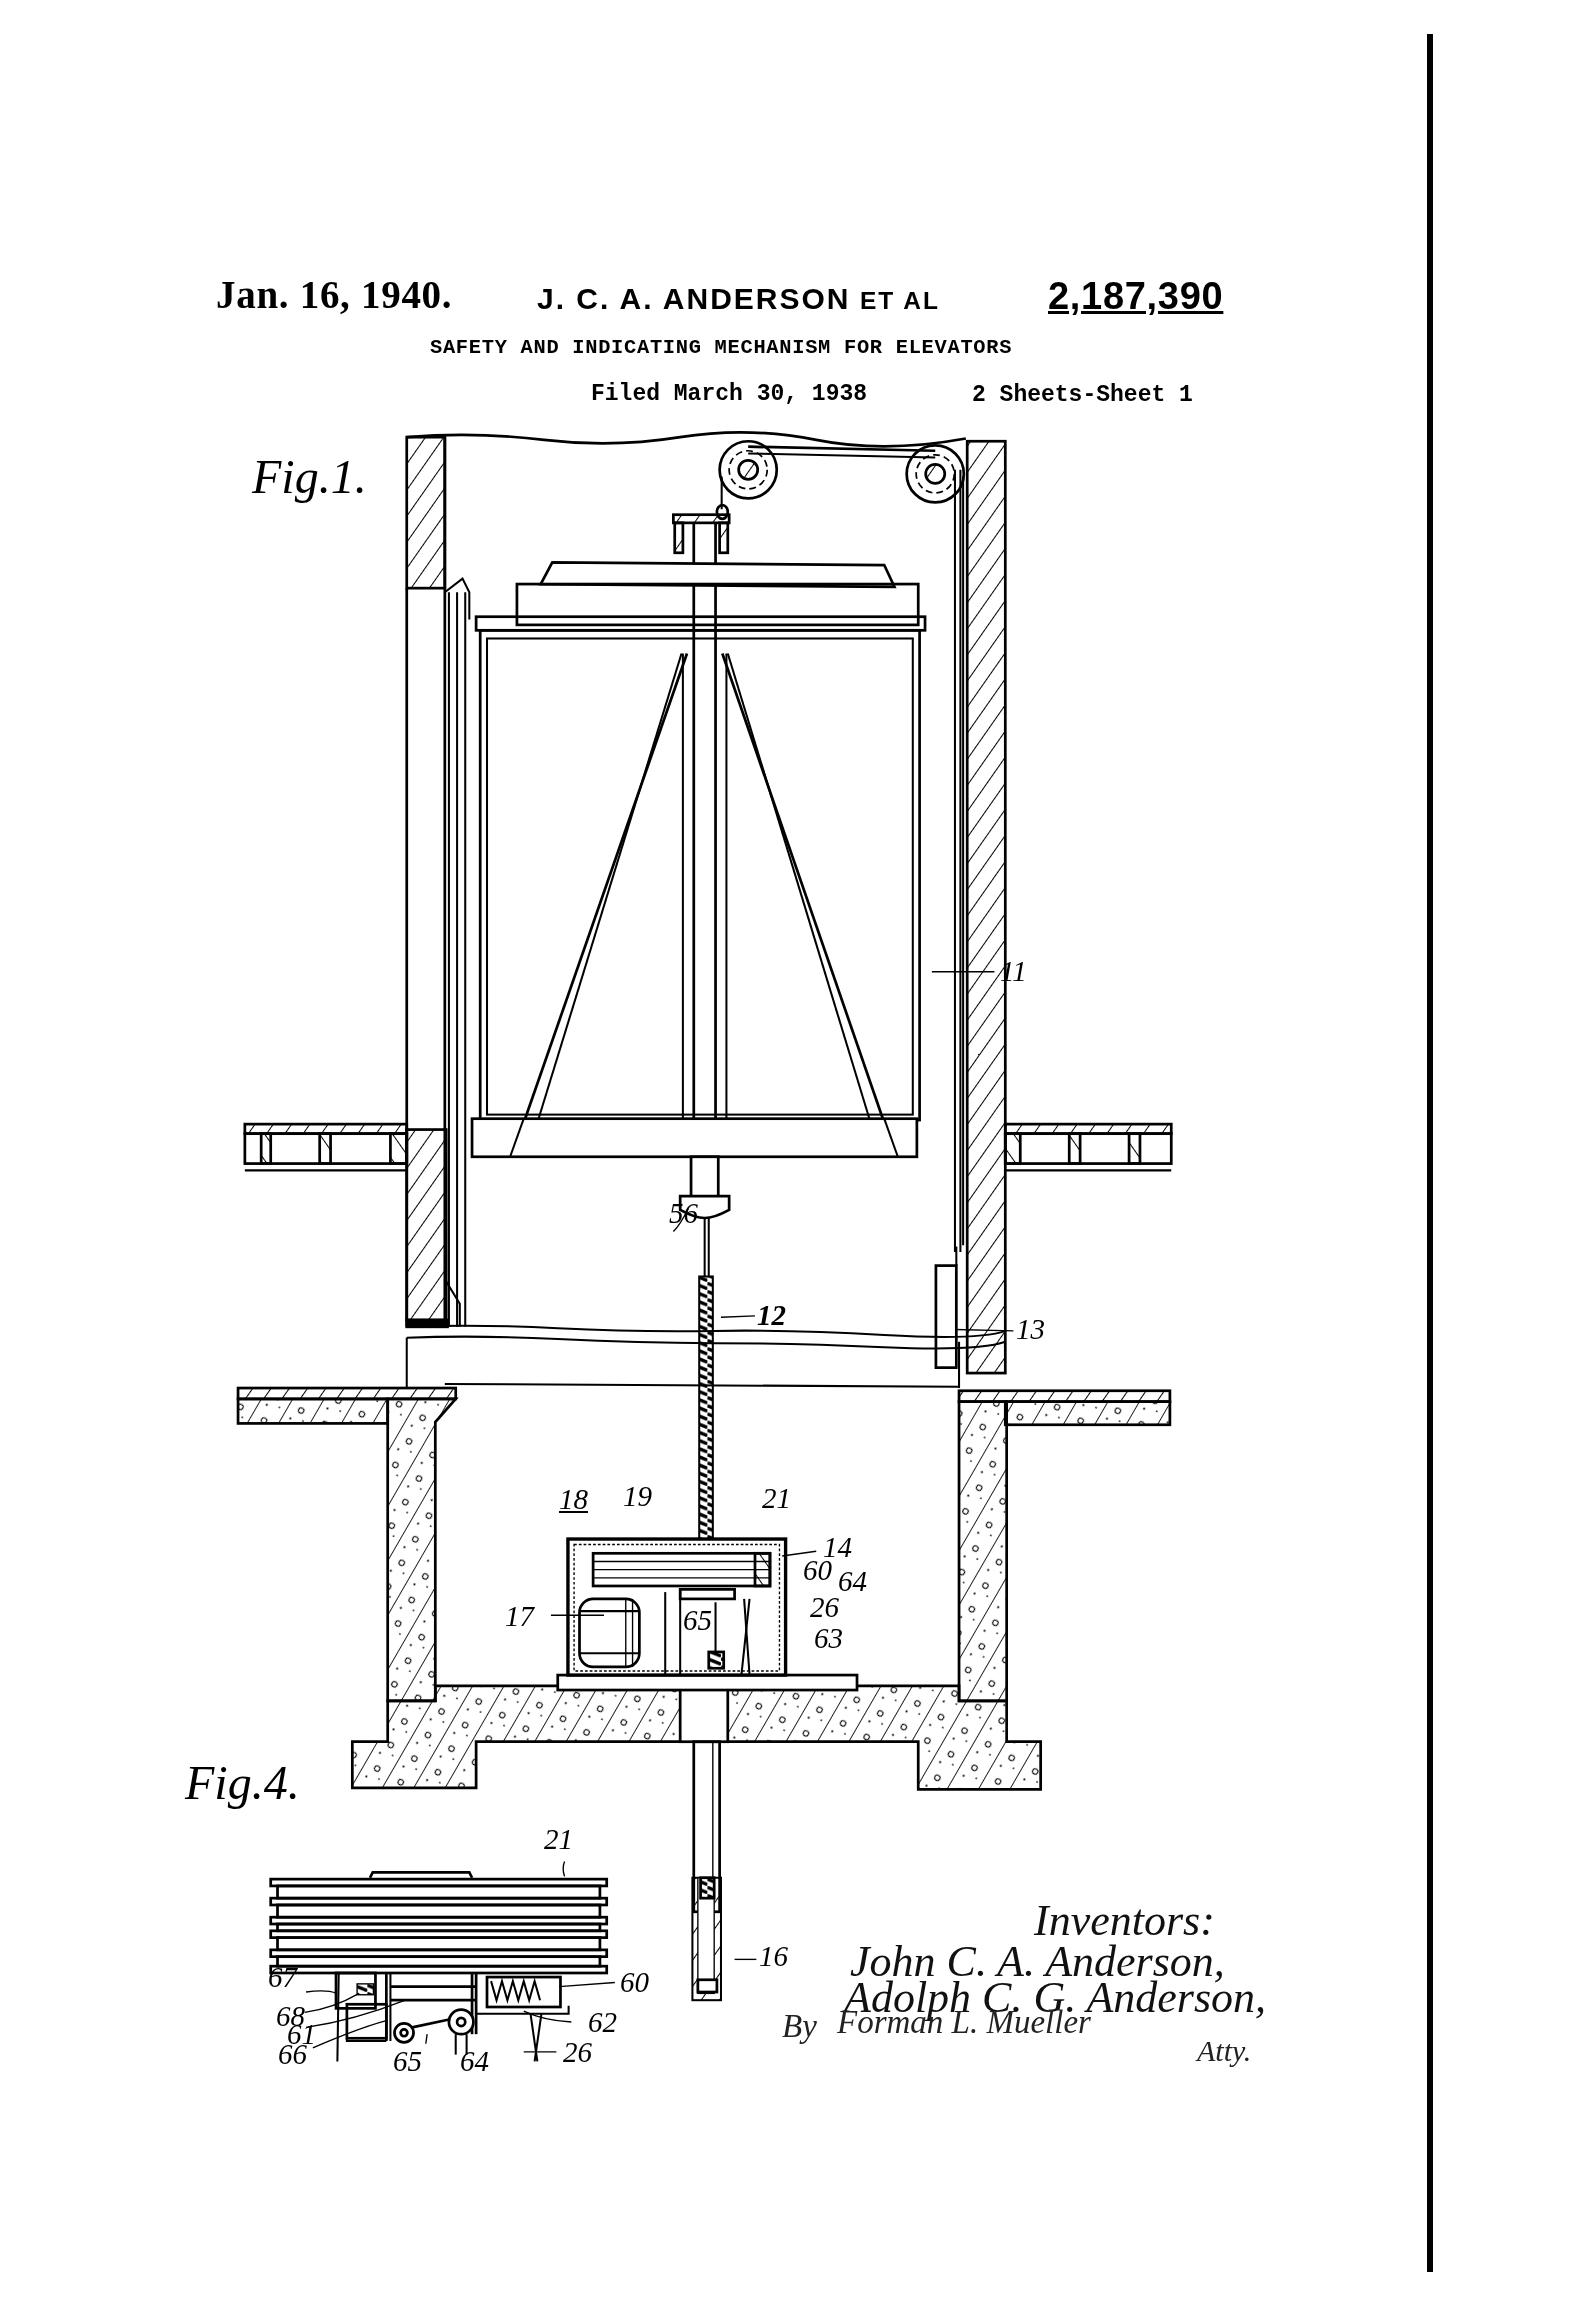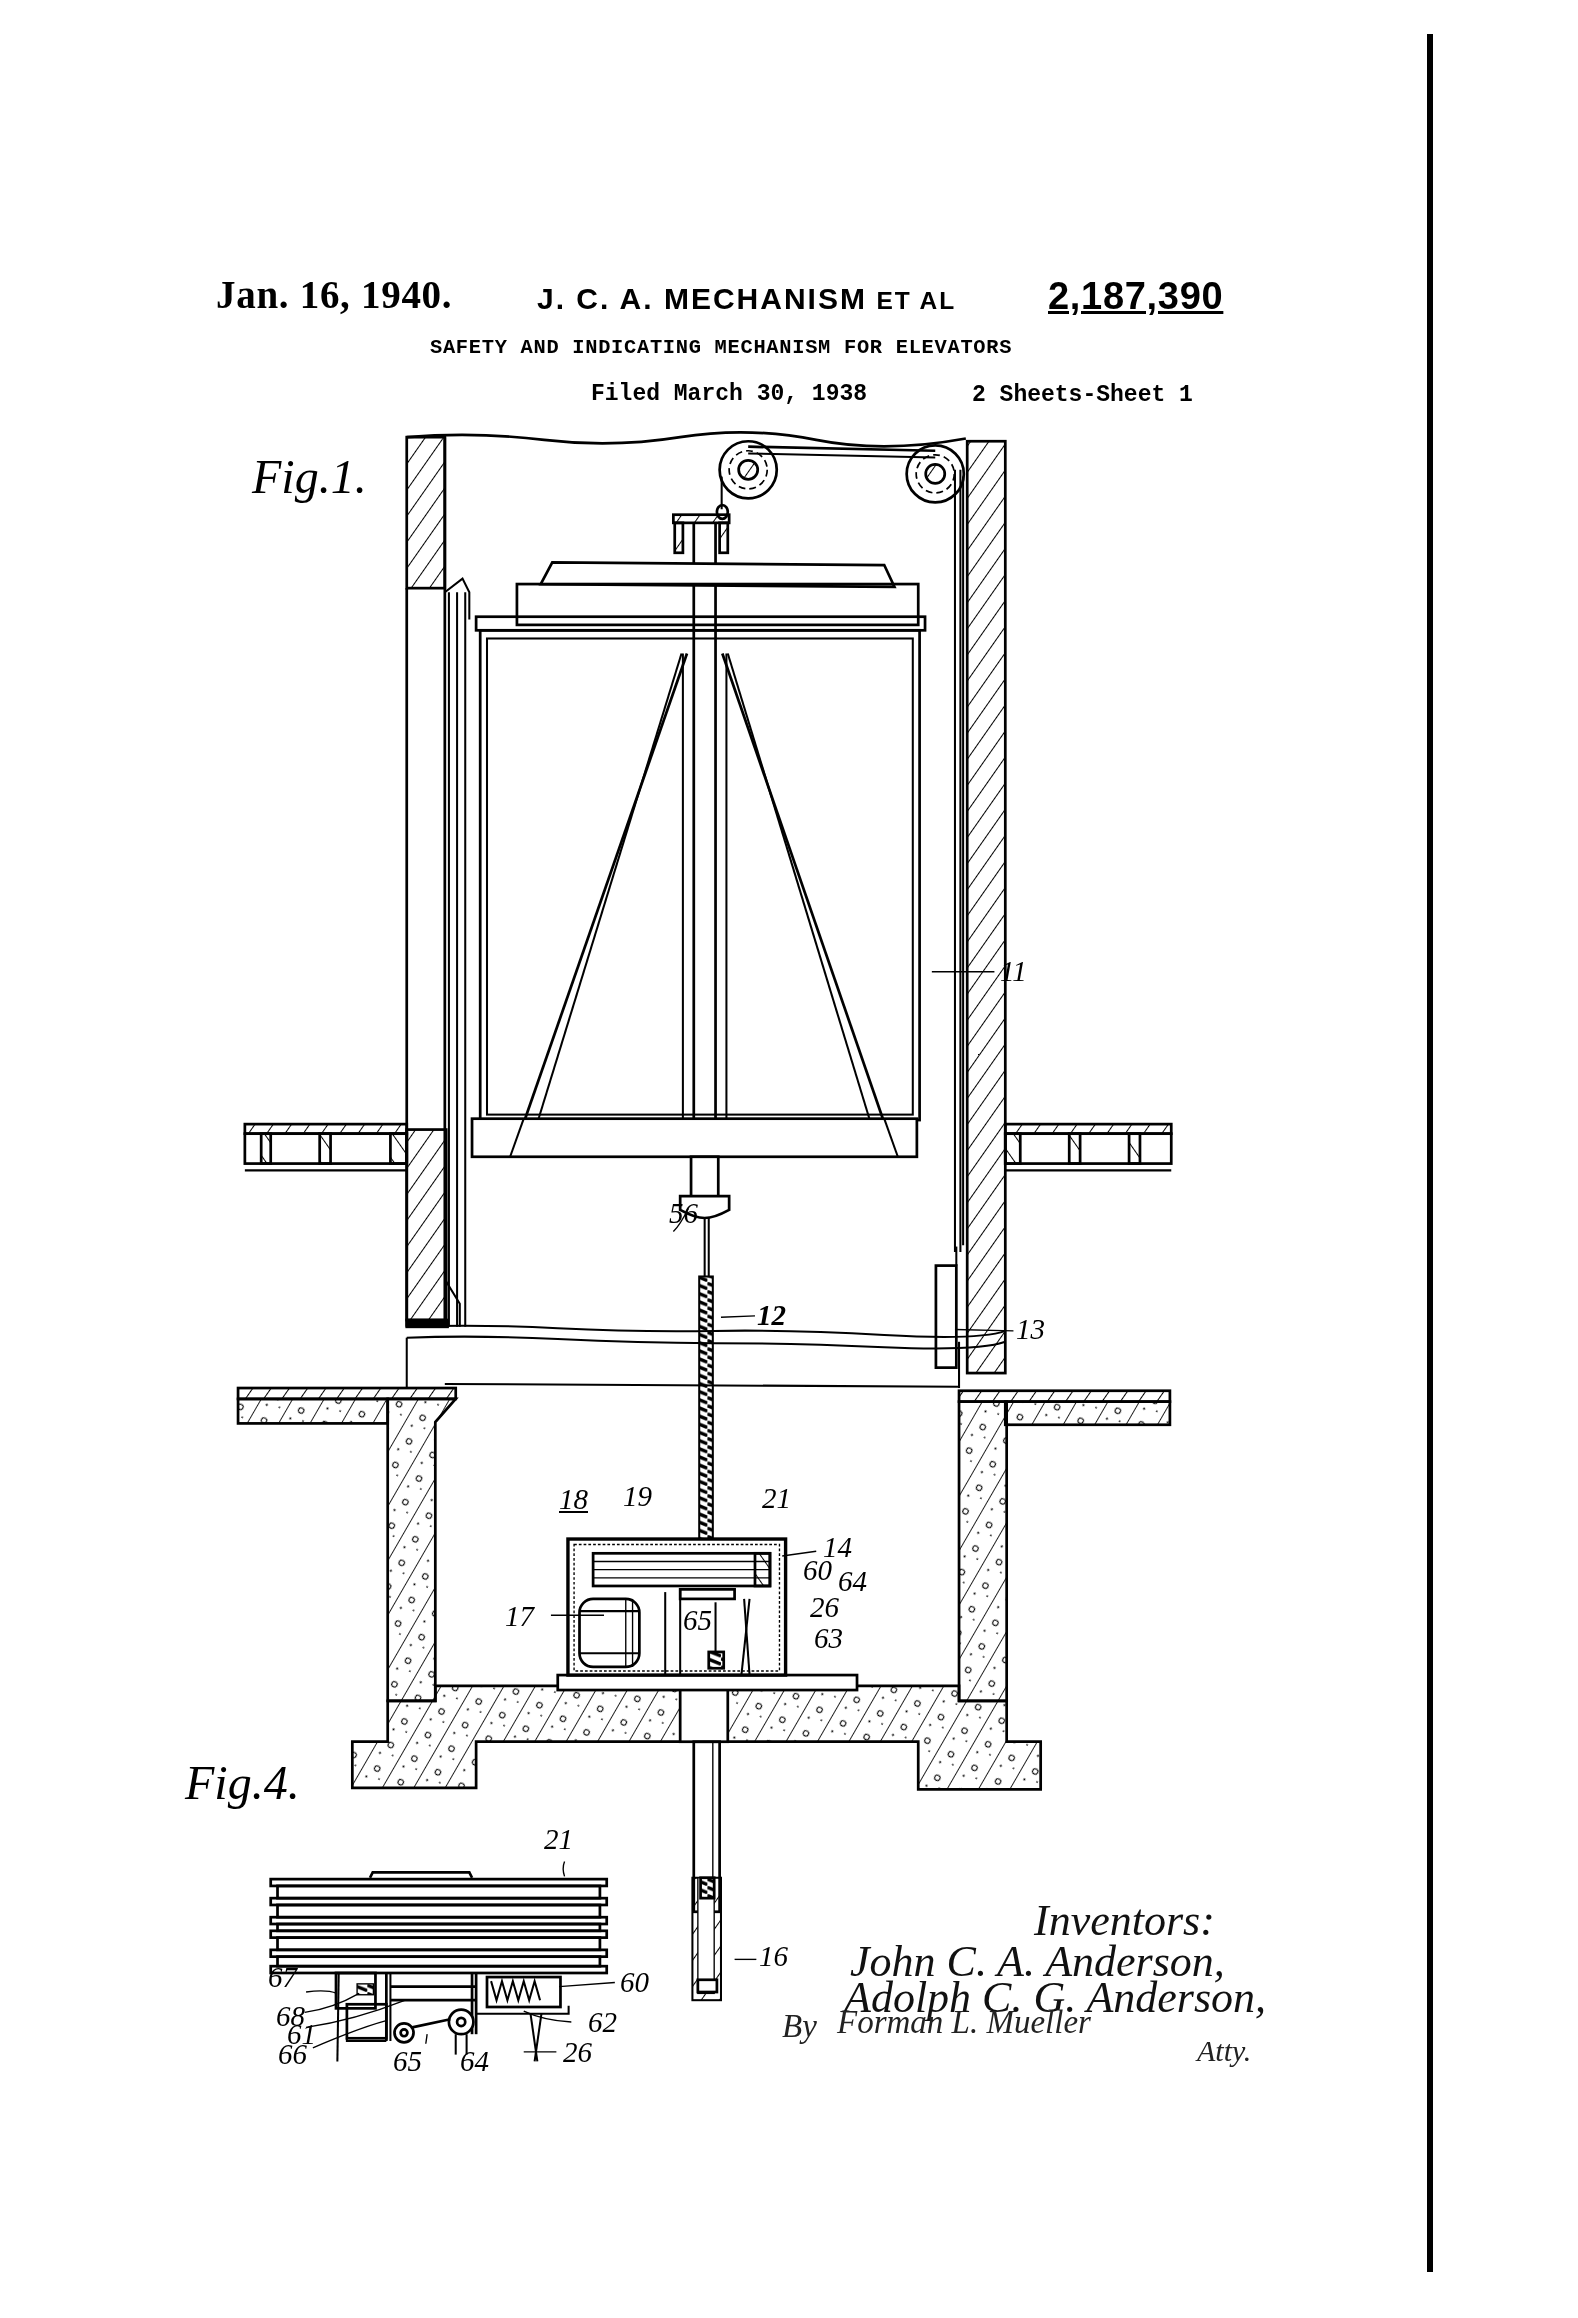--- a/index.html
+++ b/index.html
@@ -16,21 +16,21 @@
   .ref { font-family: "Liberation Serif", serif; font-style: italic; font-size: 29px; }
   .sig { font-family: "Liberation Serif", serif; font-style: italic; font-size: 44px; color: #111; }
   .sig-sm { font-family: "Liberation Serif", serif; font-style: italic; font-size: 33px; color: #222; }
   .right-bar { position: absolute; left: 1427px; top: 34px; width: 6.1px; height: 2238px; background: #000; }
   svg.drawing { position: absolute; left: 0; top: 0; }
 </style>
 </head>
 <body>
 
 <div class="abs hdr-date">Jan. 16, 1940.</div>
-<div class="abs hdr-inv"><span>J. C. A. MECHANISM</span><span class="etal">ET AL</span></div>
+<div class="abs hdr-inv"><span>J. C. A. ANDERSON</span><span class="etal">ET AL</span></div>
 <div class="abs hdr-num">2,187,390</div>
 <div class="abs hdr-title">SAFETY AND INDICATING MECHANISM FOR ELEVATORS</div>
 <div class="abs hdr-filed">Filed March 30, 1938</div>
 <div class="abs hdr-sheets">2 Sheets-Sheet 1</div>
 
 <svg class="drawing" width="1578" height="2319" viewBox="0 0 2320 3408" xmlns="http://www.w3.org/2000/svg">
   <defs>
     <pattern id="hatch" patternUnits="userSpaceOnUse" width="22" height="22" patternTransform="rotate(35)">
       <line x1="0" y1="0" x2="0" y2="22" stroke="#000" stroke-width="3"></line>
     </pattern>

